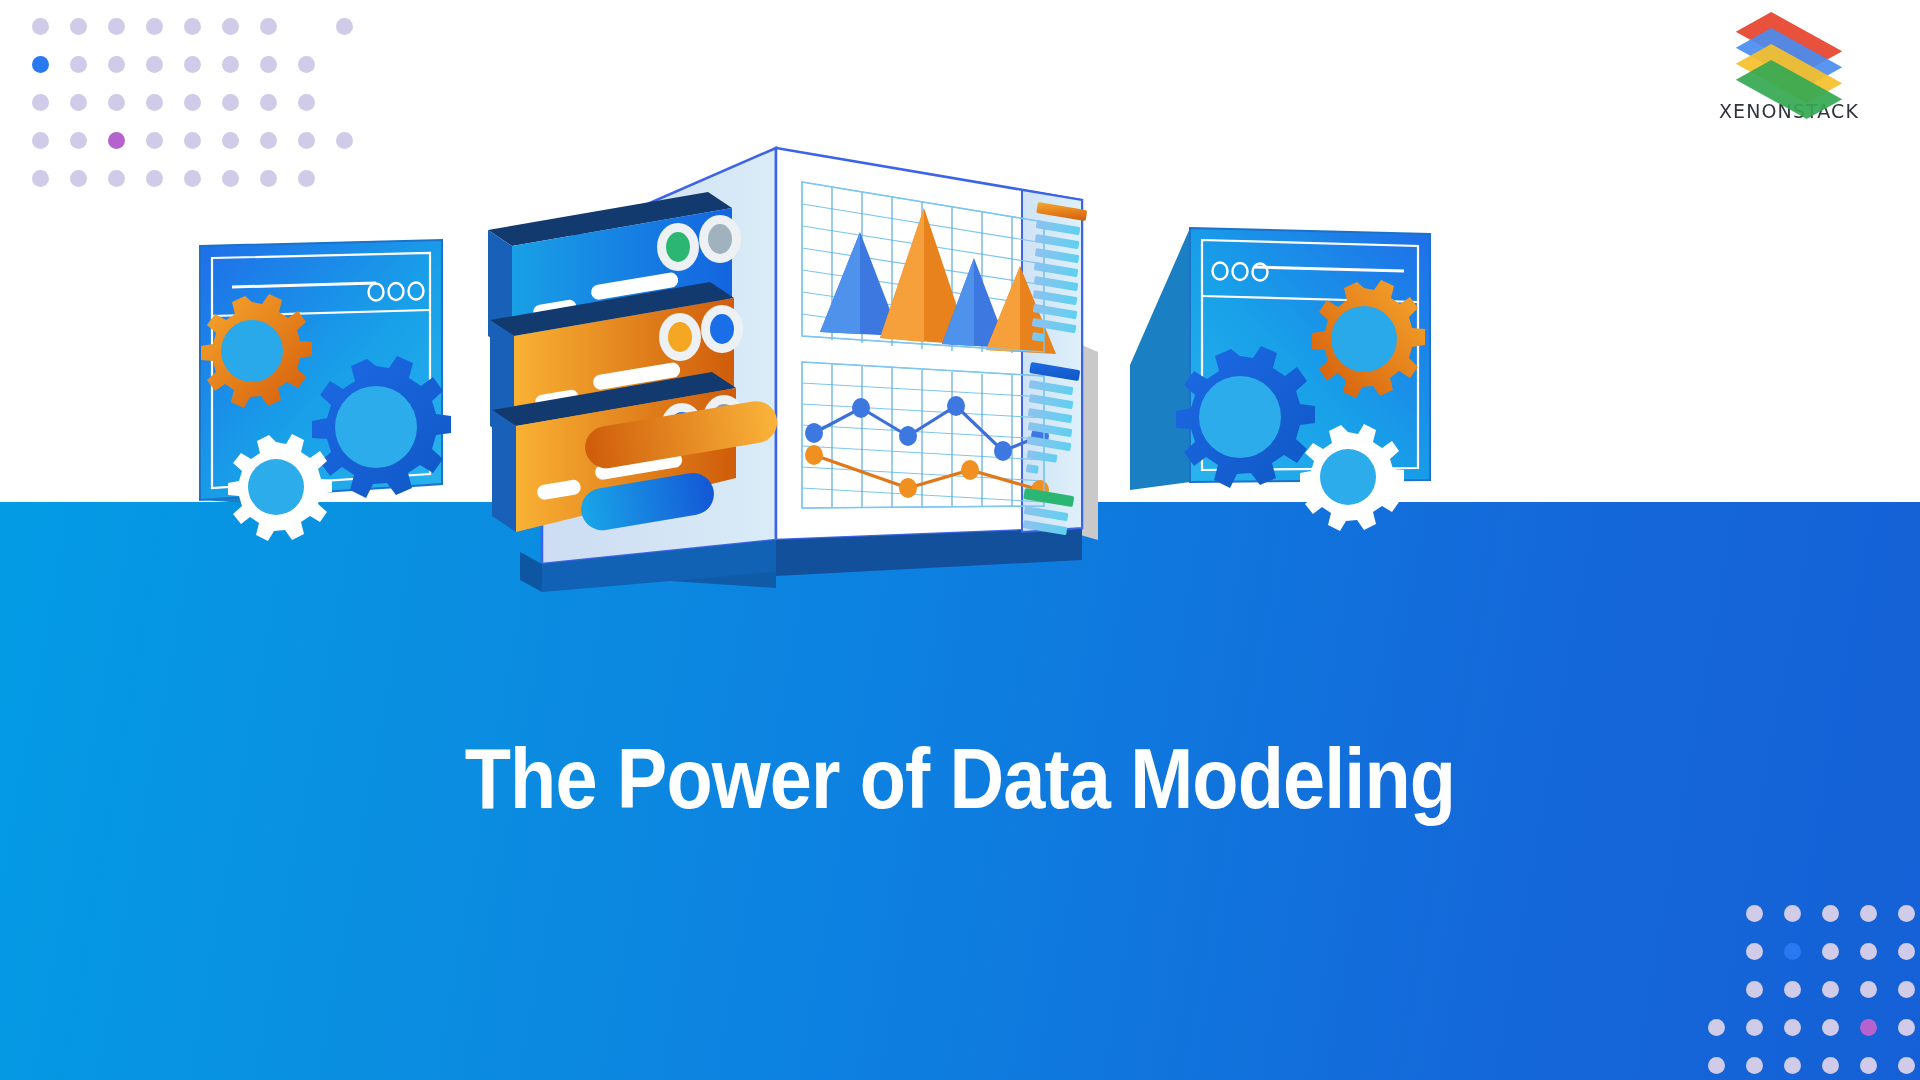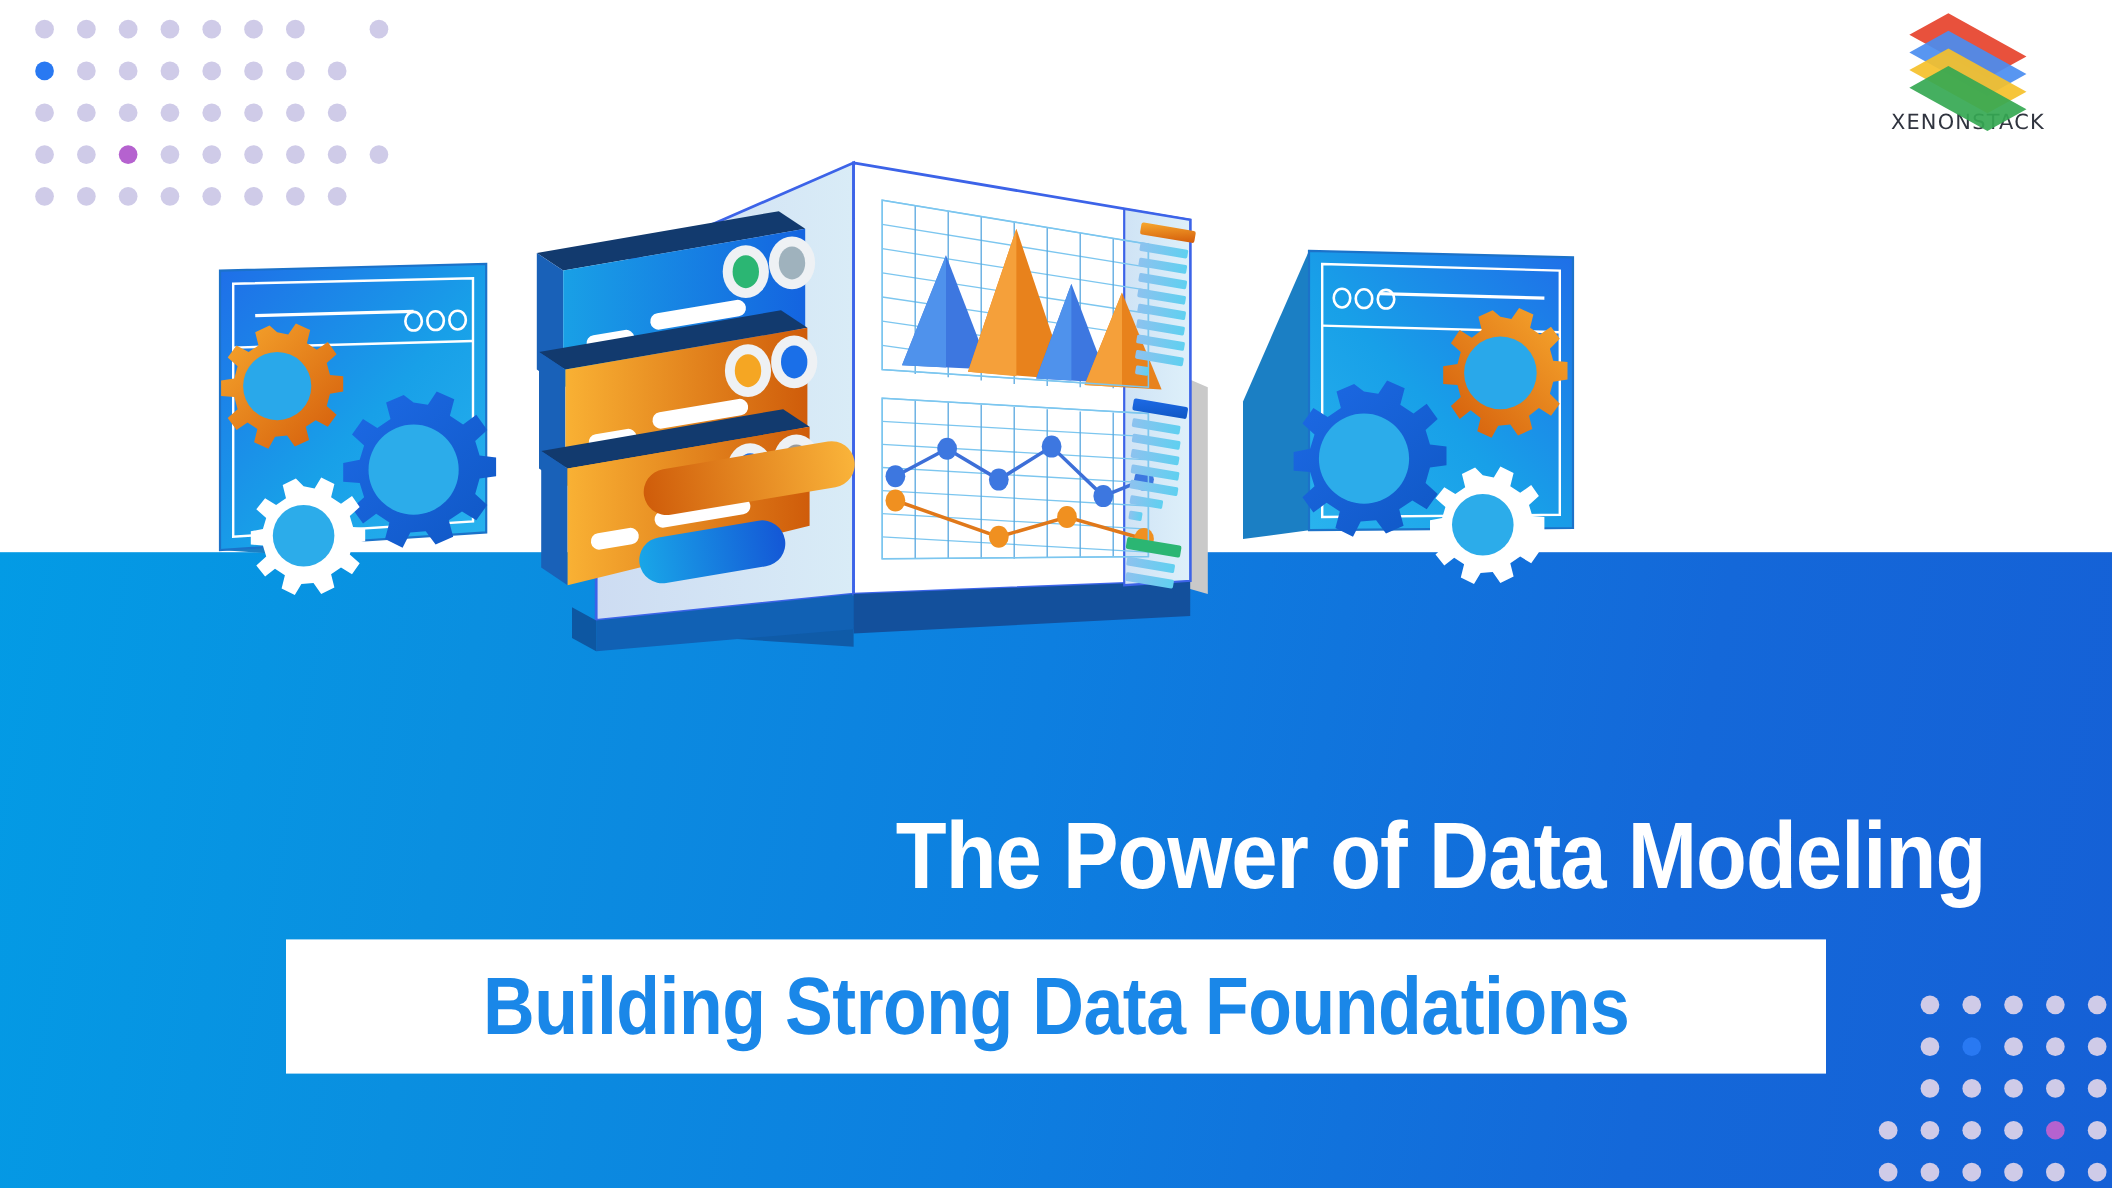--- a/index.html
+++ b/index.html
@@ -89,21 +89,21 @@
     left: 180px; top: 140px;
     width: 1560px; height: 580px;
   }
   #illustration svg { display: block; }
 
   
   #headline {
     position: absolute;
     left: 0; top: 730px;
     width: 1920px;
-    text-align: right;
+    text-align: center;
   }
   #title {
     font-family: "Liberation Sans", sans-serif;
     font-weight: 700;
     font-size: 86px;
     line-height: 96px;
     letter-spacing: -1px;
     color: #ffffff;
     transform: scaleX(0.88);
     white-space: nowrap;
@@ -532,17 +532,14 @@
           <rect x="402" y="290" width="194" height="42" rx="21" fill="url(#gPillOrange)" transform="rotate(-9.5 402 290)"></rect>
           <rect x="398" y="352" width="134" height="42" rx="21" fill="url(#gPillBlue)" transform="rotate(-9.5 398 352)"></rect>
         </g>
       </g>
     </svg>
   </div>
 
   <div id="headline">
     <h1 id="title">The Power of Data Modeling</h1>
   </div>
-  <div id="subtitle-bar">
-    <h2 id="subtitle">Building Strong Data Foundations</h2>
-  </div>
 
 </div>
 
 </body></html>

